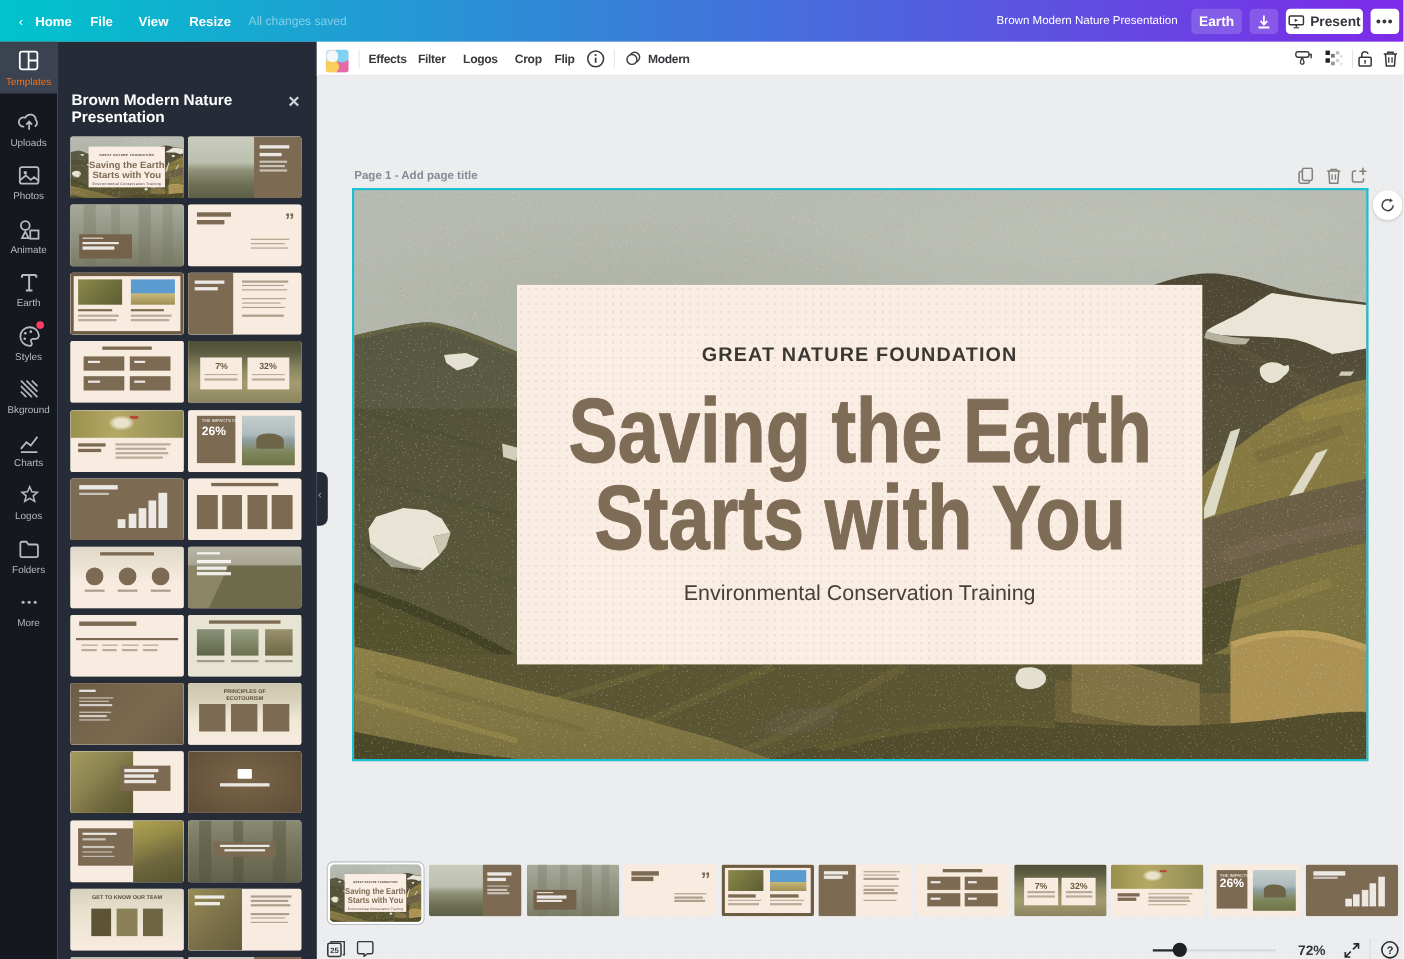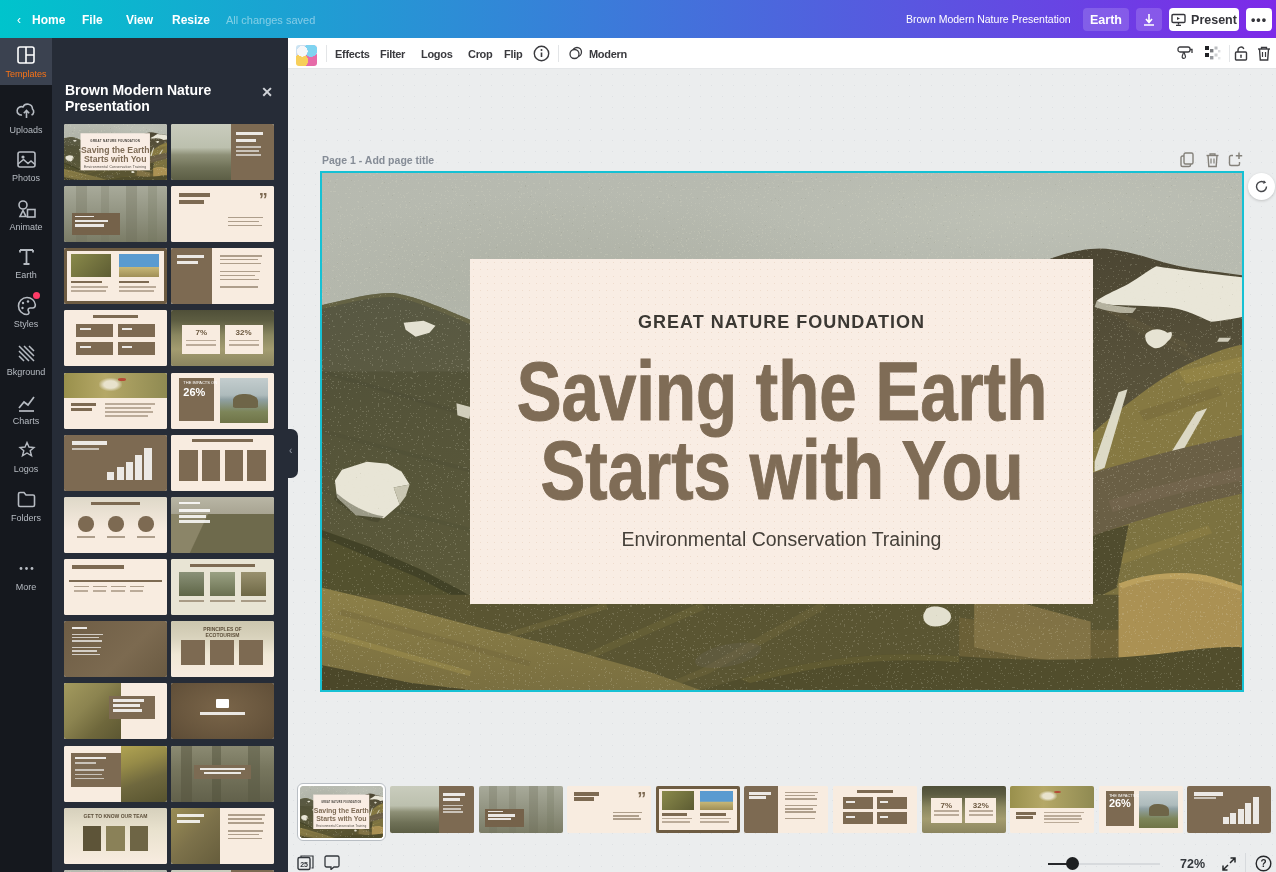--- a/index.html
+++ b/index.html
@@ -278,21 +278,21 @@
           <path d="M12 3.5 L14 8 L19 8.5 L15.2 11.8 L16.5 16.8 L12 14 L7.5 16.8 L8.8 11.8 L5 8.5 L10 8 Z" stroke="#b6bbc2" stroke-width="1.4" fill="none"></path>
         </svg>
         <span class="lbl">Logos</span>
       </div>
       <div class="sb-item" style="top: 444.5px; height: 48px;">
         <svg width="23" height="23" viewBox="0 0 23 23" style="margin-top:5px">
           <path d="M3.5 6 A1.5 1.5 0 0 1 5 4.5 H9 L11 7 H18 A1.5 1.5 0 0 1 19.5 8.5 V17 A1.5 1.5 0 0 1 18 18.5 H5 A1.5 1.5 0 0 1 3.5 17 Z" stroke="#b6bbc2" stroke-width="1.6" fill="none"></path>
         </svg>
         <span class="lbl">Folders</span>
       </div>
-      <div class="sb-item" style="top: 514px; height: 48px;">
+      <div class="sb-item" style="top: 493px; height: 48px;">
         <svg width="23" height="23" viewBox="0 0 23 23" style="margin-top:5px">
           <circle cx="6" cy="11.5" r="1.4" fill="#b6bbc2"></circle>
           <circle cx="11.5" cy="11.5" r="1.4" fill="#b6bbc2"></circle>
           <circle cx="17" cy="11.5" r="1.4" fill="#b6bbc2"></circle>
         </svg>
         <span class="lbl">More</span>
       </div>
     </div>
   <div id="panel">
     <div id="ptitle">Brown Modern Nature Presentation</div>

